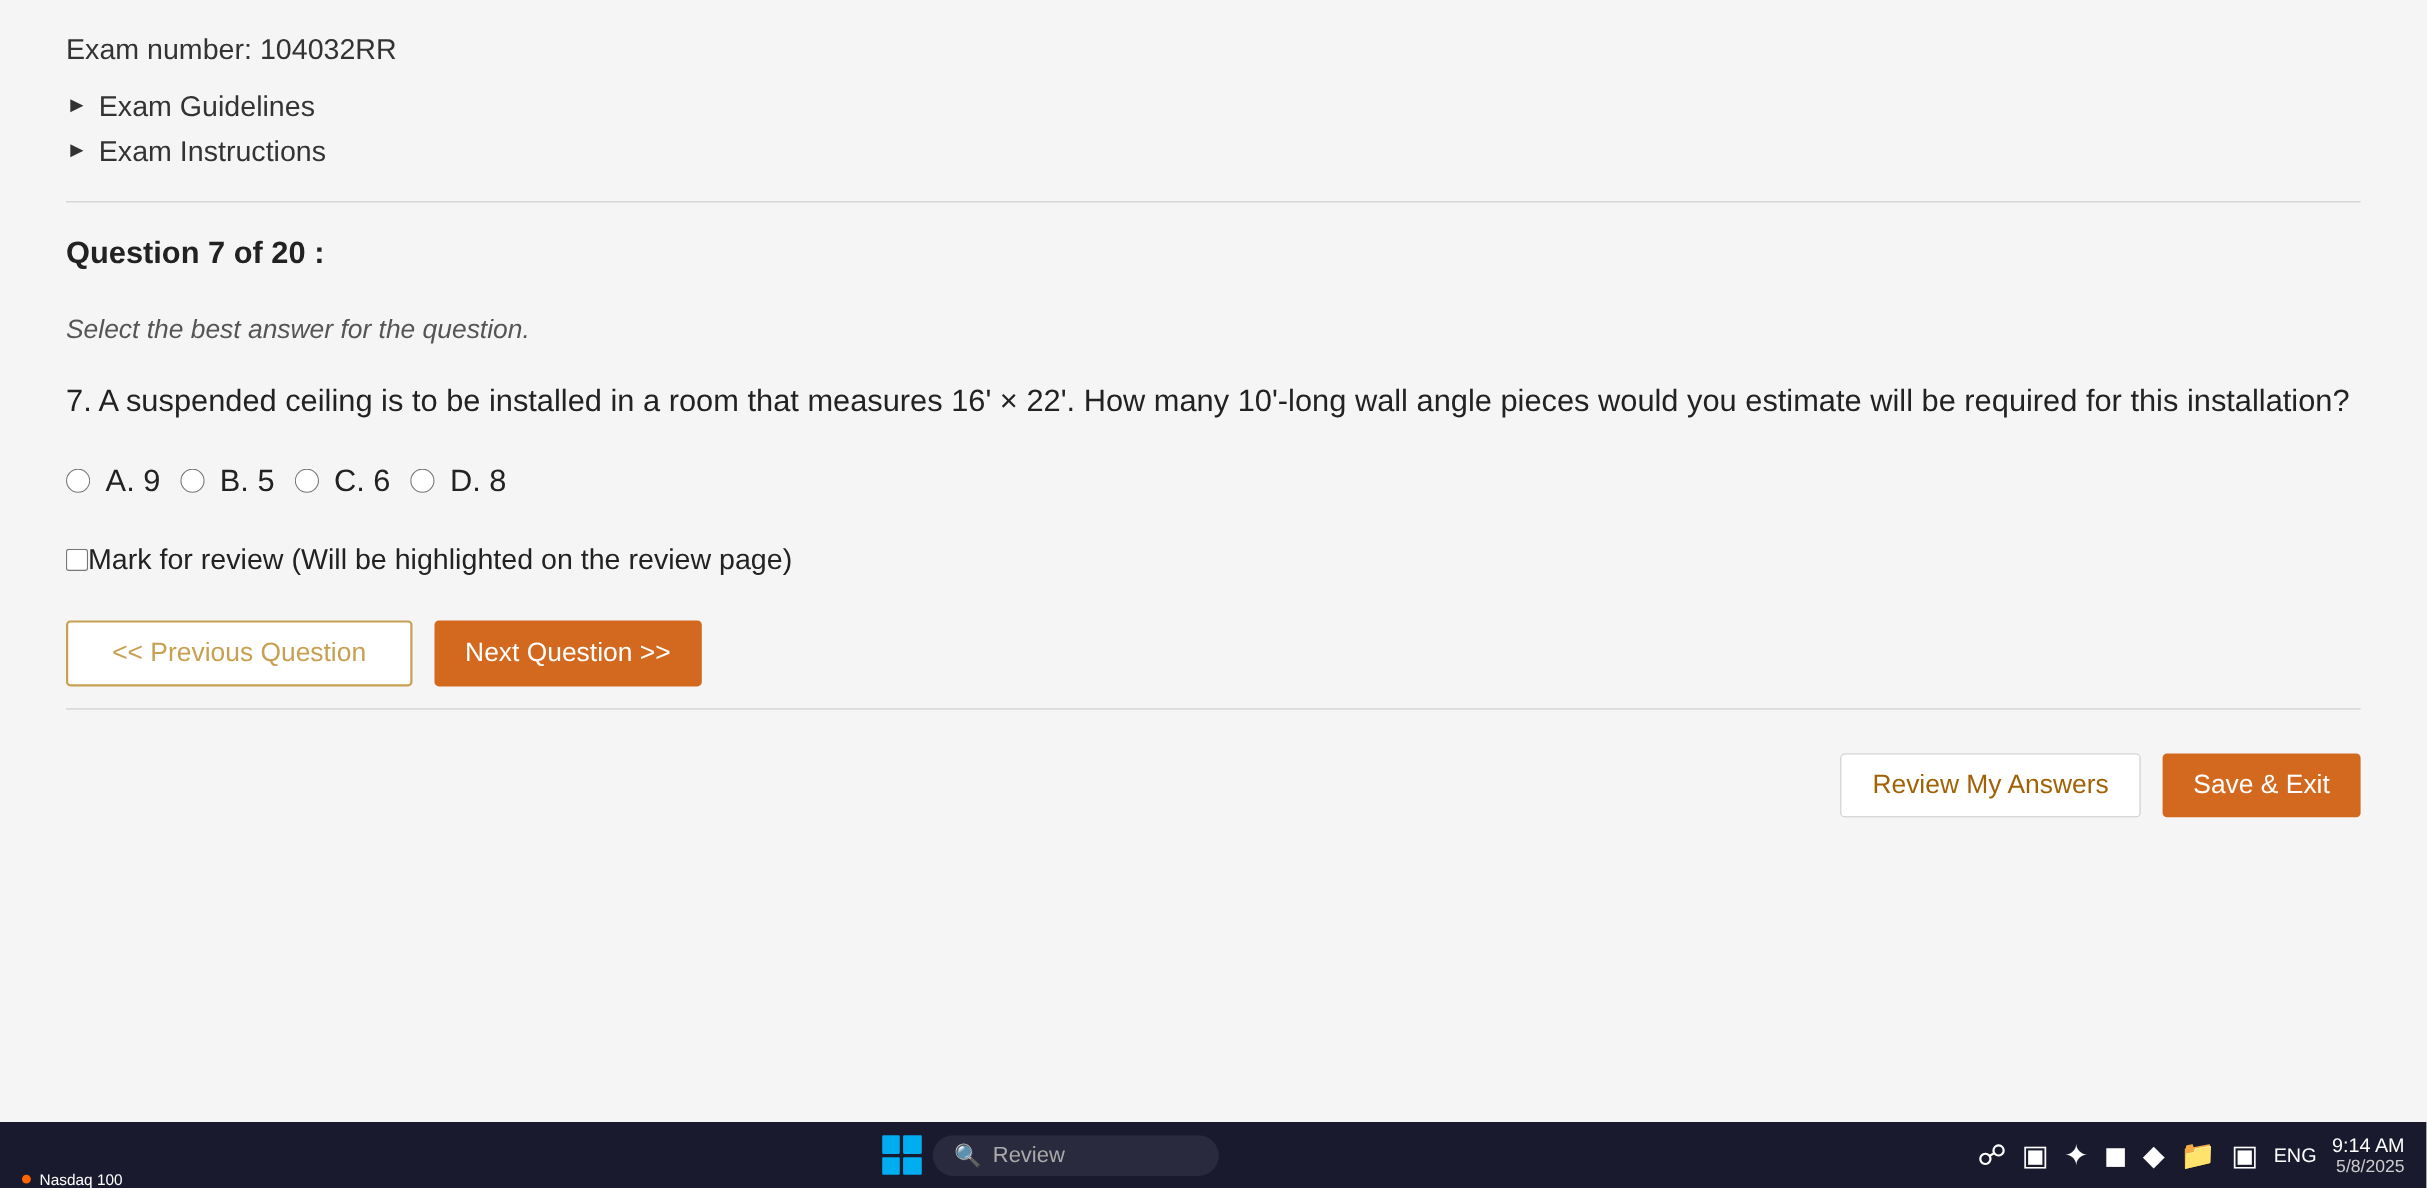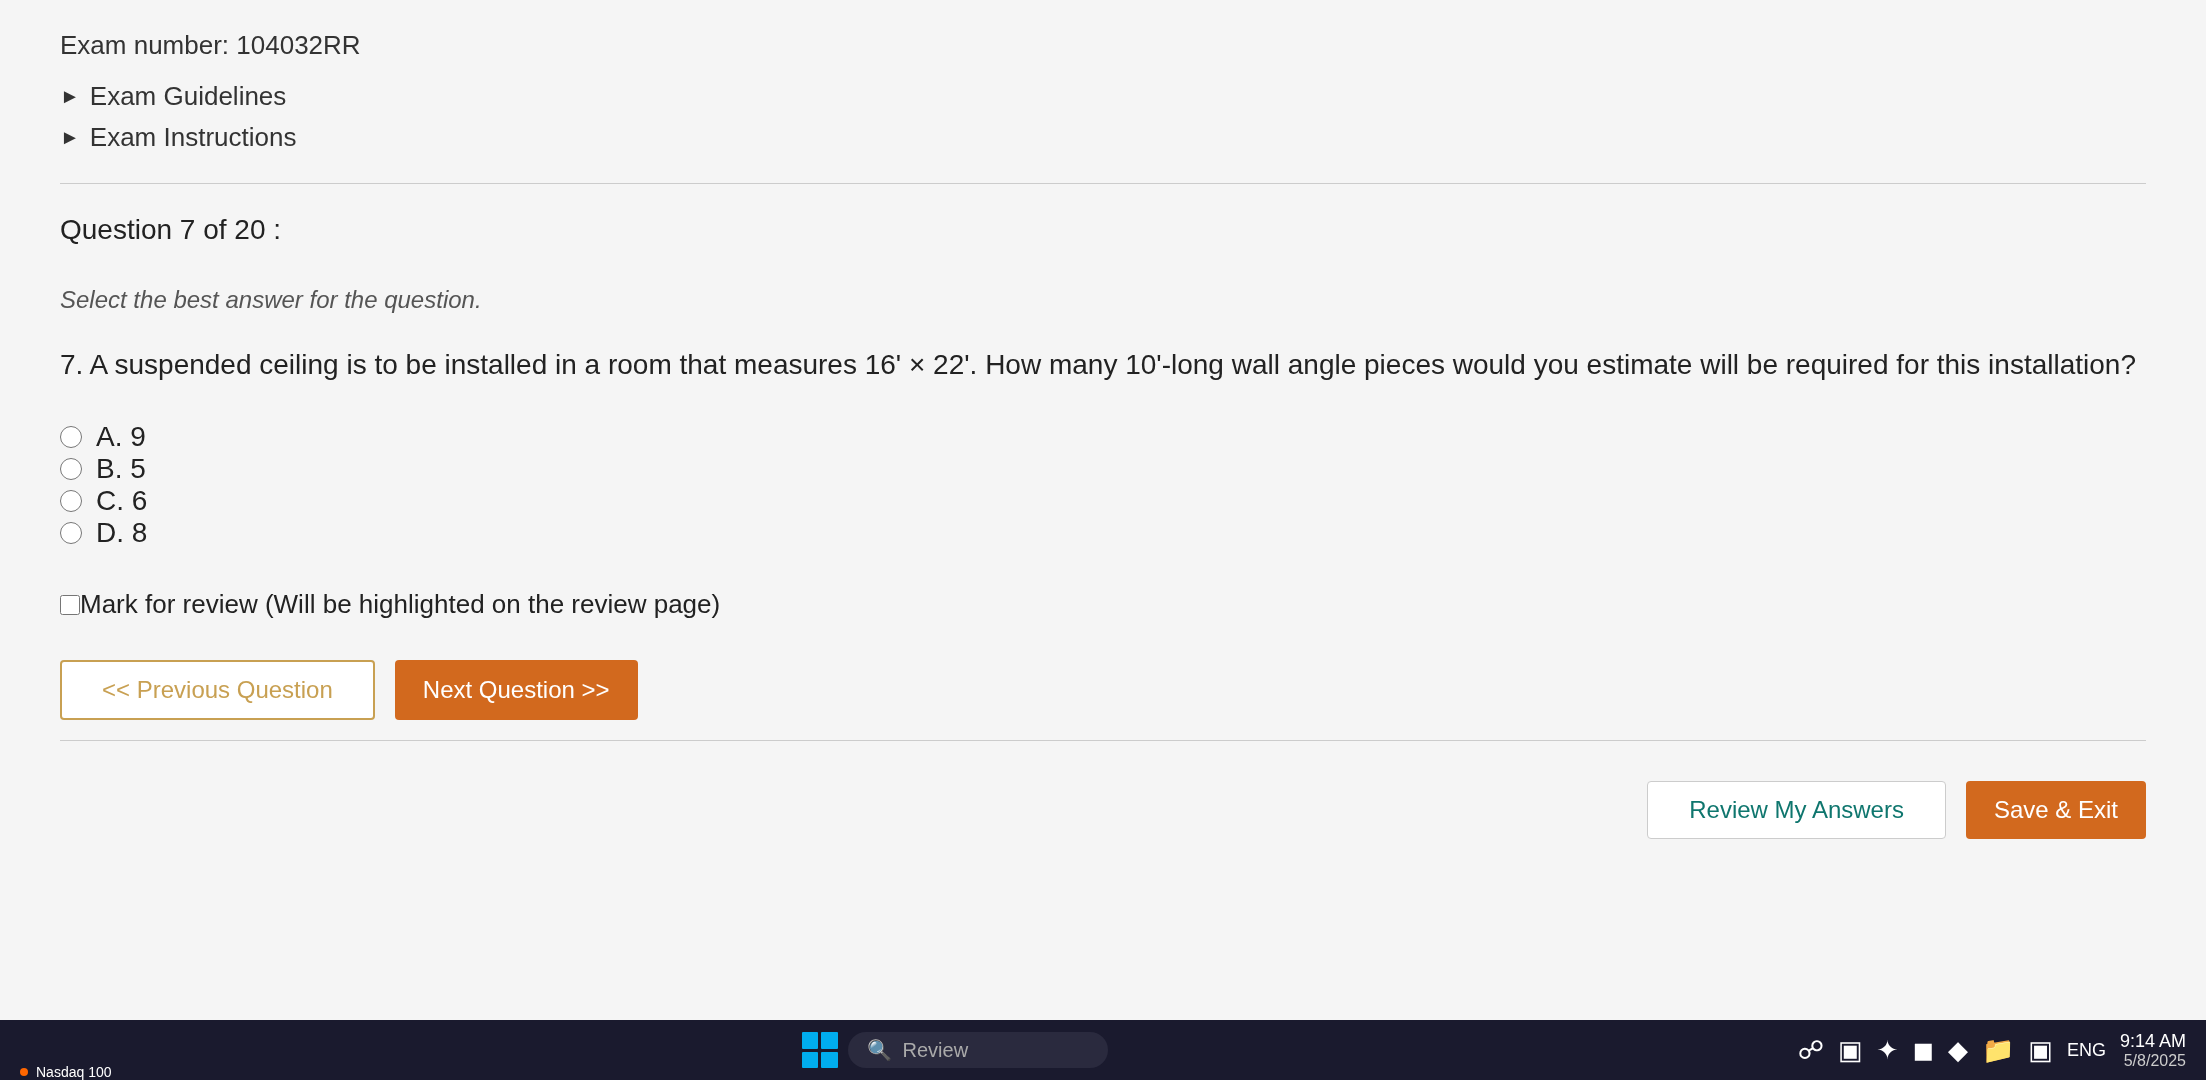--- a/index.html
+++ b/index.html
@@ -42,21 +42,21 @@
     }
 
     .divider {
       border: none;
       border-top: 1px solid #ccc;
       margin: 30px 0;
     }
 
     .question-header {
       font-size: 28px;
-      font-weight: normal;
+      font-weight: bold;
       color: #222;
       margin-bottom: 10px;
     }
 
     .question-instruction {
       font-size: 24px;
       font-style: italic;
       color: #555;
       margin-bottom: 30px;
       margin-top: 40px;
@@ -64,21 +64,22 @@
 
     .question-text {
       font-size: 28px;
       color: #222;
       margin-bottom: 35px;
       line-height: 1.5;
     }
 
     .options {
       display: flex;
-      flex-direction: column;
+      flex-direction: row;
+      gap: 18px;
       margin-bottom: 40px;
     }
 
     .option {
       display: flex;
       align-items: center;
       gap: 14px;
       font-size: 28px;
       color: #222;
       cursor: pointer;
@@ -139,25 +140,25 @@
     }
 
     .bottom-actions {
       display: flex;
       justify-content: flex-end;
       gap: 20px;
       padding: 20px 0;
     }
 
     .btn-review {
-      padding: 14px 41px;
+      padding: 14px 28px;
       font-size: 24px;
       border: 1px solid #ccc;
       background: white;
-      color: #0f766e;
+      color: #a16207;
       cursor: pointer;
       border-radius: 4px;
     }
 
     .btn-save-exit {
       padding: 14px 28px;
       font-size: 24px;
       border: none;
       background: #d2691e;
       color: white;

